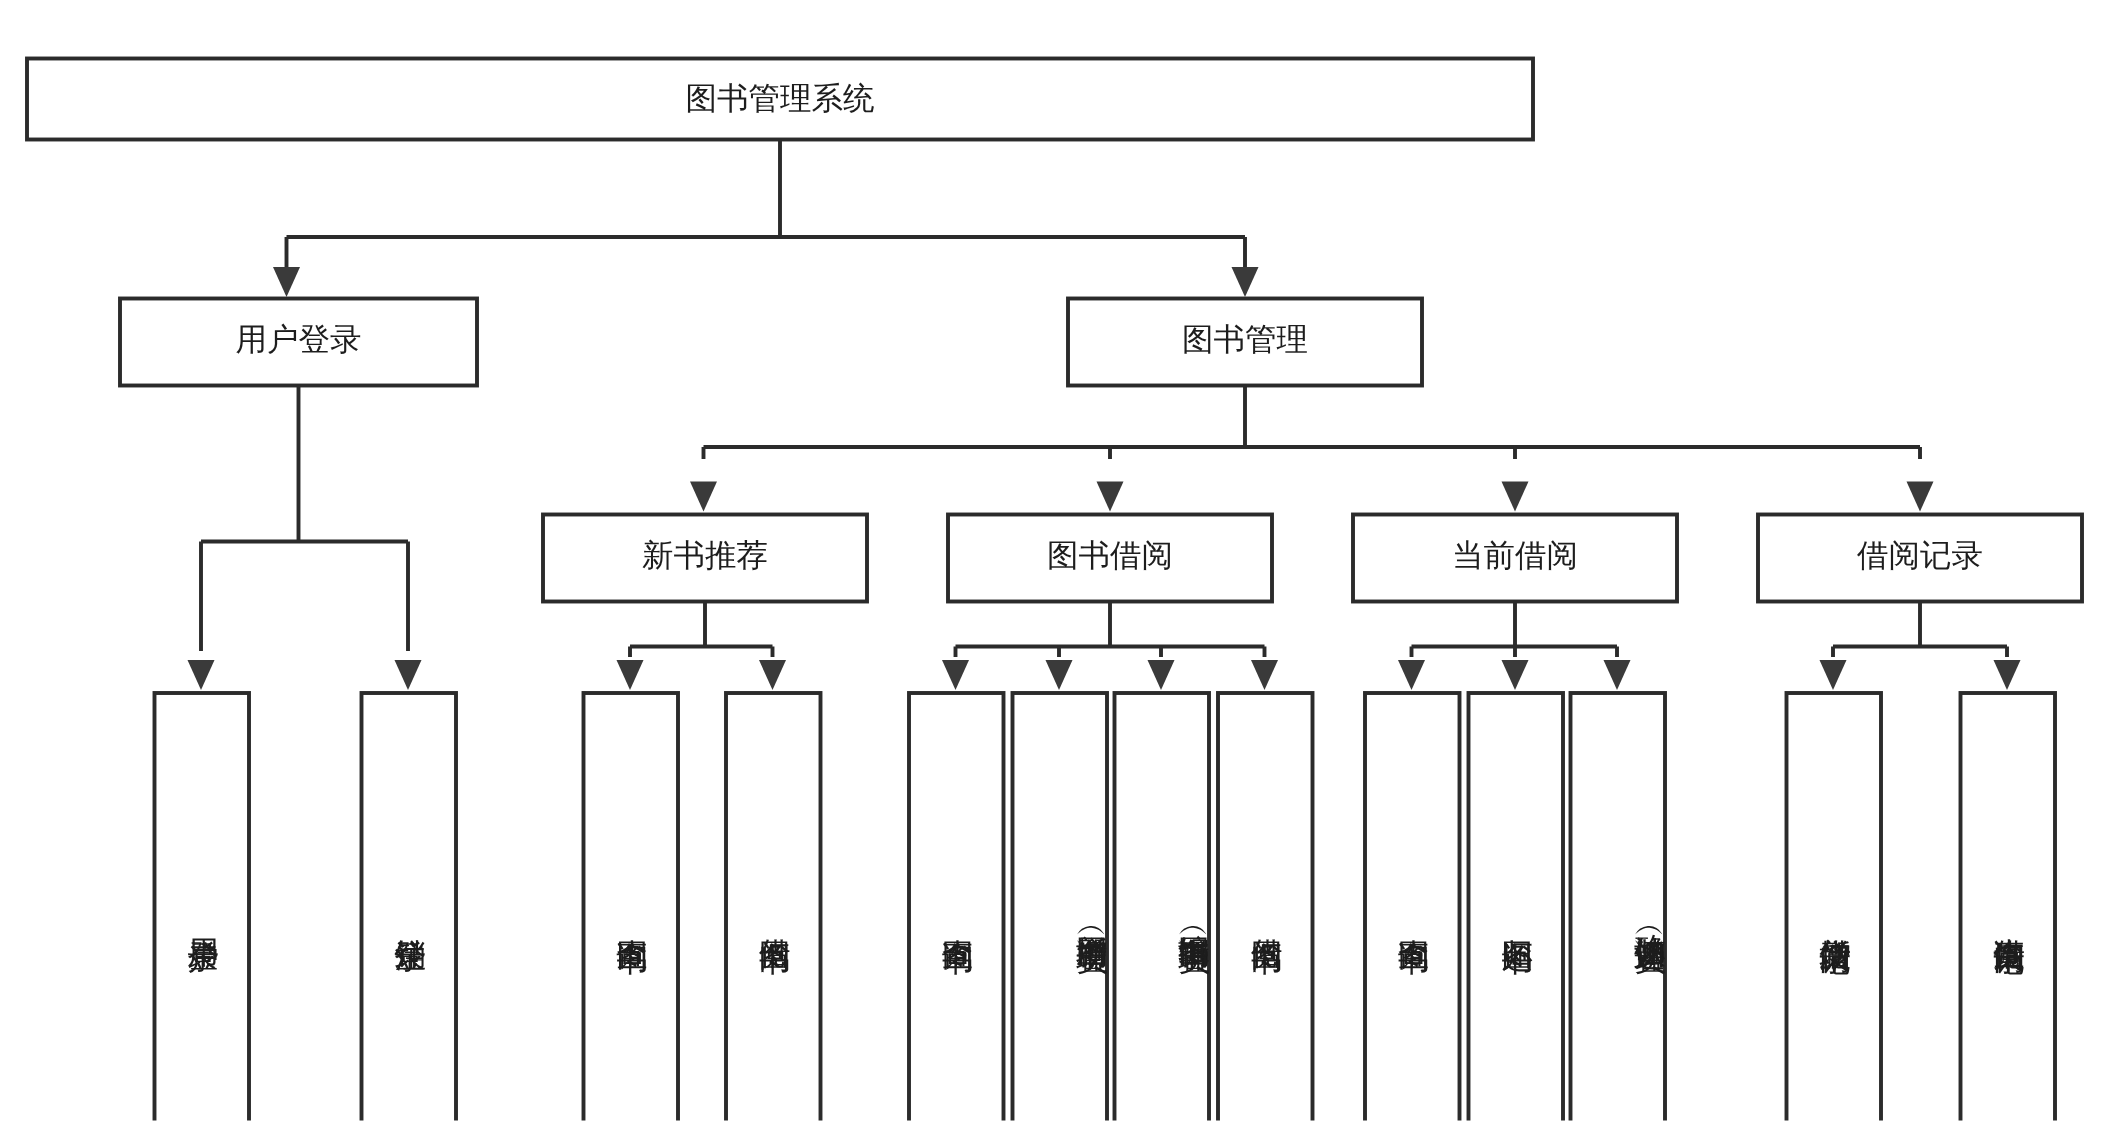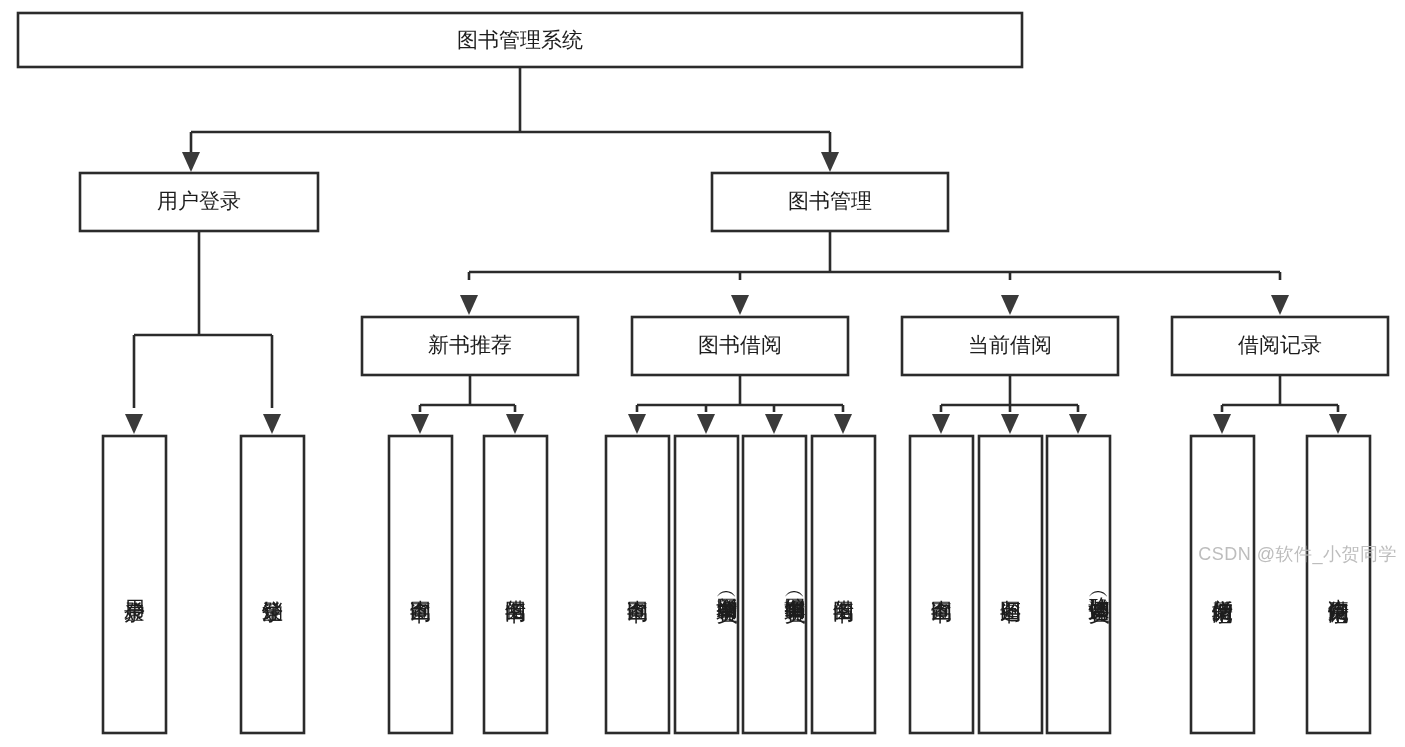--- a/index.html
+++ b/index.html
@@ -12,20 +12,21 @@
     width: 1405px;
     height: 747px;
     font-family: "Liberation Sans", "DejaVu Sans", sans-serif;
     overflow: hidden;
     position: relative;
   }
   #diagram-root {
     position: relative;
     width: 1405px;
     height: 572px;
+    margin-top: 26px;
   }
   svg#tree-svg {
     position: absolute;
     left: 0;
     top: 0;
     width: 1405px;
     height: 747px;
     display: block;
   }
   .node-box {
@@ -234,15 +235,14 @@
   <div class="vlabel" style="left:743px; top:440px; width:63px; height:289px; align-items:flex-start;">编辑图书（管理员）</div>
   <div class="vlabel" style="left:812px; top:436px; width:63px; height:297px;">借阅图书</div>
 
   <div class="vlabel" style="left:910px; top:436px; width:63px; height:297px;">查询图书</div>
   <div class="vlabel" style="left:979px; top:436px; width:63px; height:297px;">归还图书</div>
   <div class="vlabel" style="left:1047px; top:440px; width:63px; height:289px; align-items:flex-start;">确认归还（管理员）</div>
 
   <div class="vlabel" style="left:1191px; top:436px; width:63px; height:297px;">新增借阅记录</div>
   <div class="vlabel" style="left:1307px; top:436px; width:63px; height:297px;">查询借阅记录</div>
 
-  <div class="watermark">CSDN @软件_小贺同学</div>
 
 </div>
 
 </body></html>

